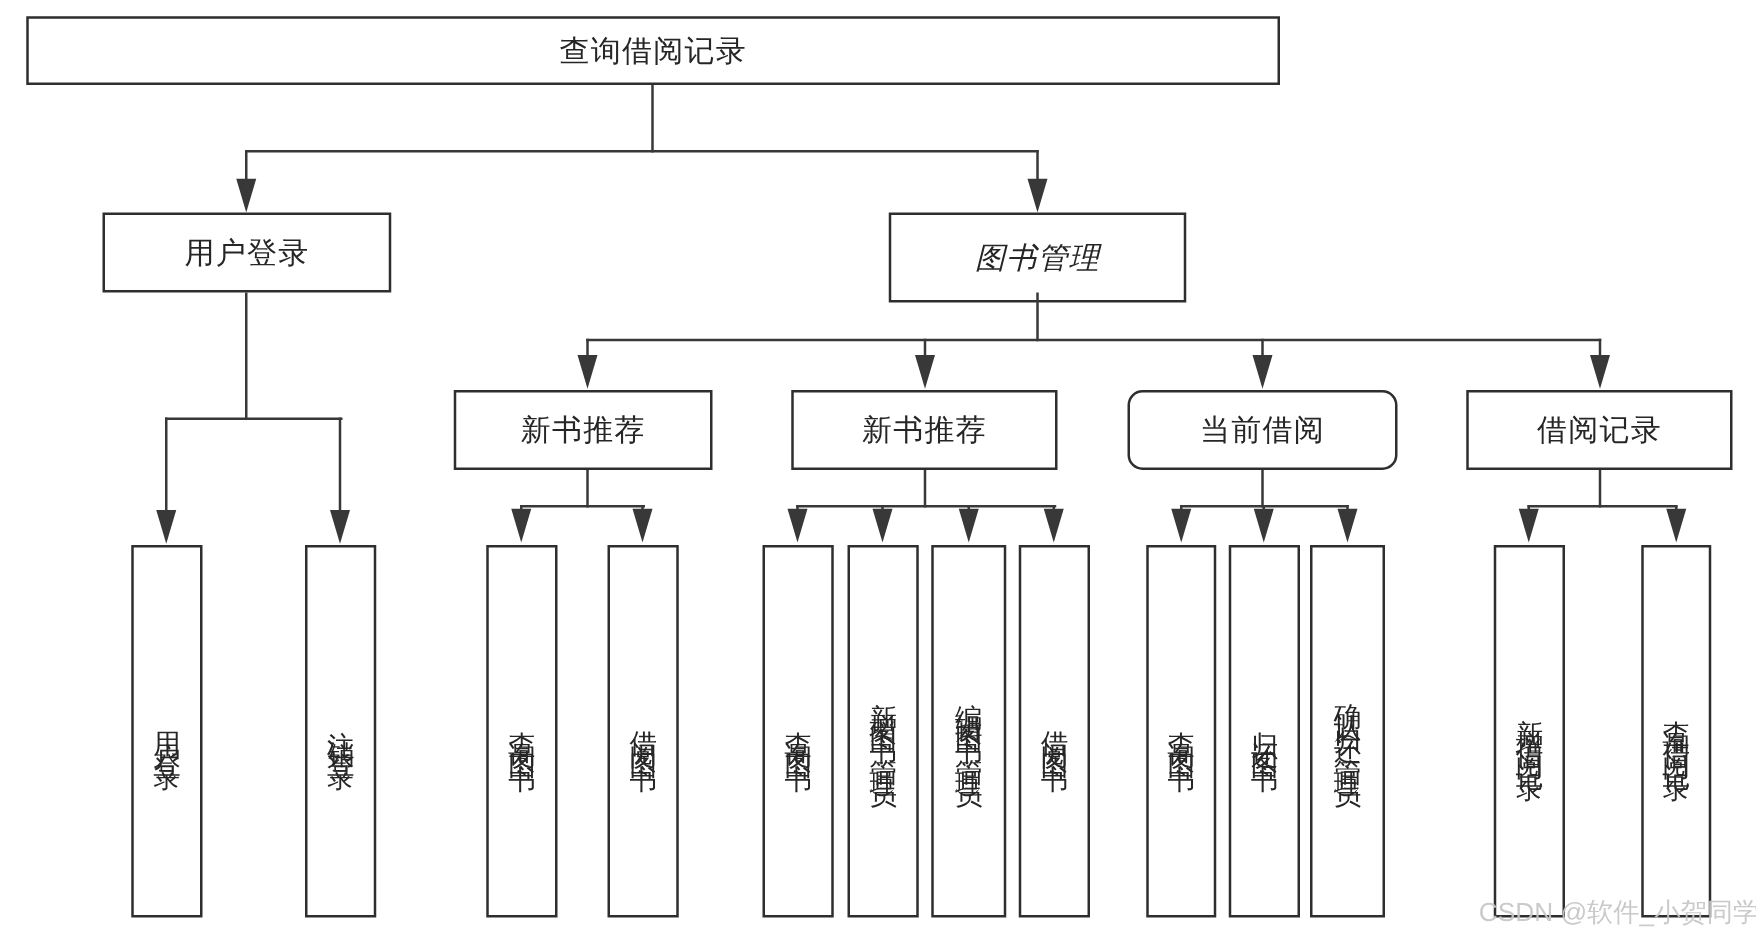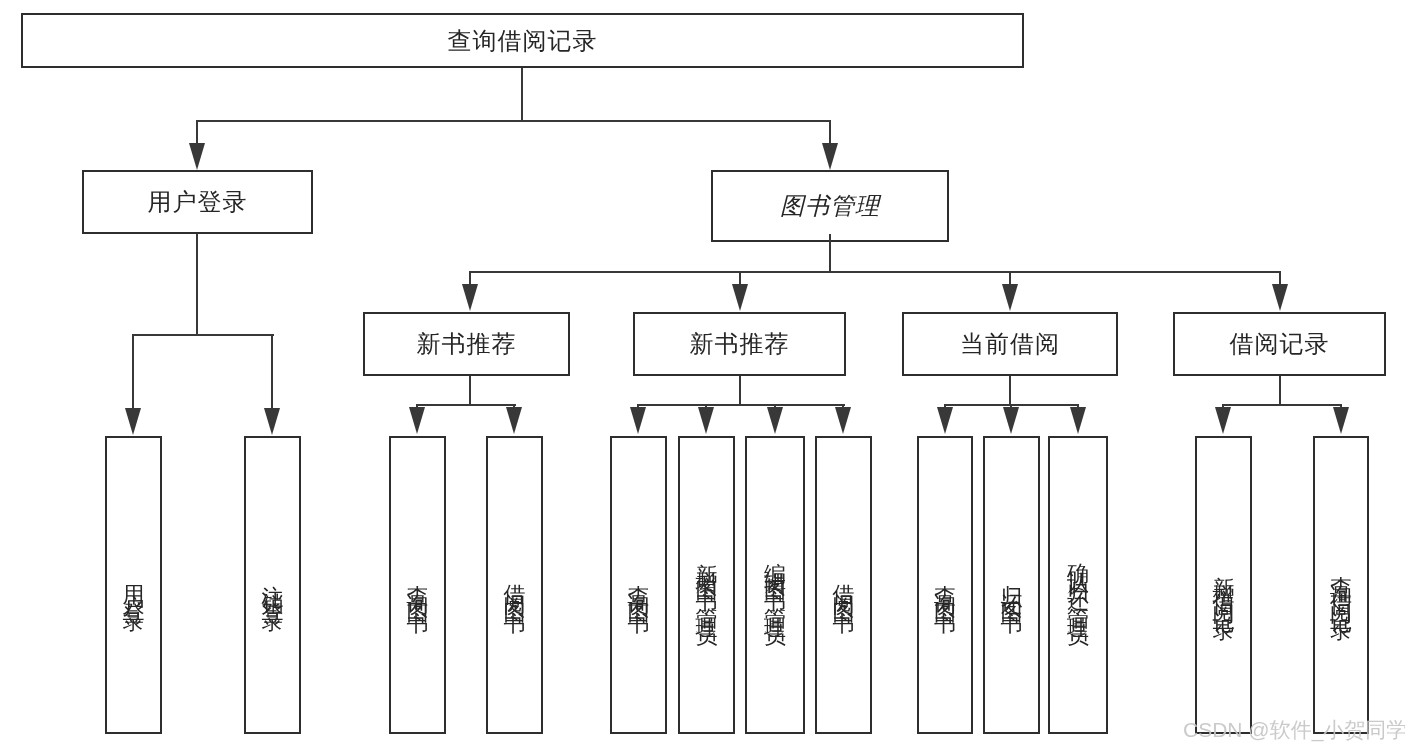--- a/index.html
+++ b/index.html
@@ -105,21 +105,21 @@
 <div class="arrow" style="left:732px; top:284px;"></div>
 <div class="arrow" style="left:1002px; top:284px;"></div>
 <div class="arrow" style="left:1272px; top:284px;"></div>
 
 <div class="node" style="left:363px; top:312px; width:207px; height:64px;">
   <span>新书推荐</span>
 </div>
 <div class="node" style="left:633px; top:312px; width:213px; height:64px;">
   <span>新书推荐</span>
 </div>
-<div class="node" style="left:902px; top:312px; width:216px; height:64px;">
+<div class="node" style="left:902px; top:312px; width:216px; height:64px;border-radius:12px;">
   <span>当前借阅</span>
 </div>
 <div class="node" style="left:1173px; top:312px; width:213px; height:64px;">
   <span>借阅记录</span>
 </div>
 
 <div class="vline" style="left:469px; top:376px; height:30px;"></div>
 <div class="hline" style="left:416px; top:404px; width:100px;"></div>
 <div class="vline" style="left:416px; top:404px; height:7px;"></div>
 <div class="vline" style="left:513px; top:404px; height:7px;"></div>

